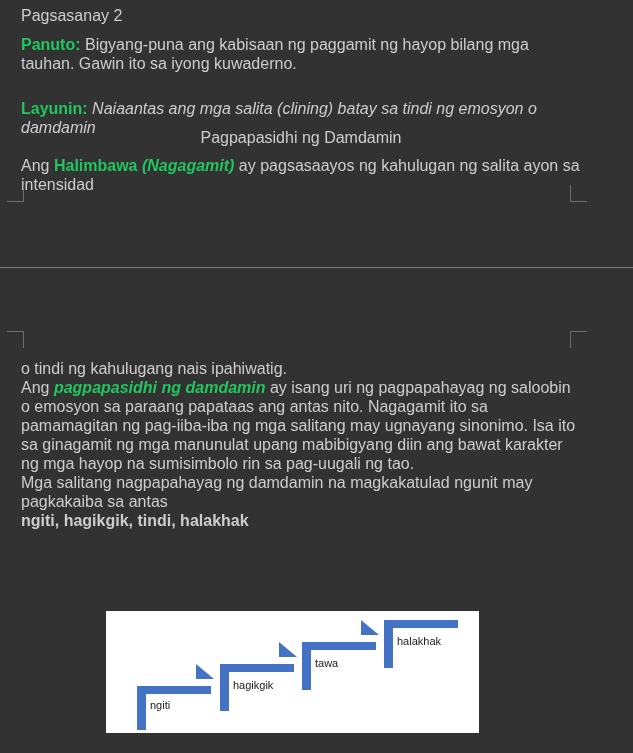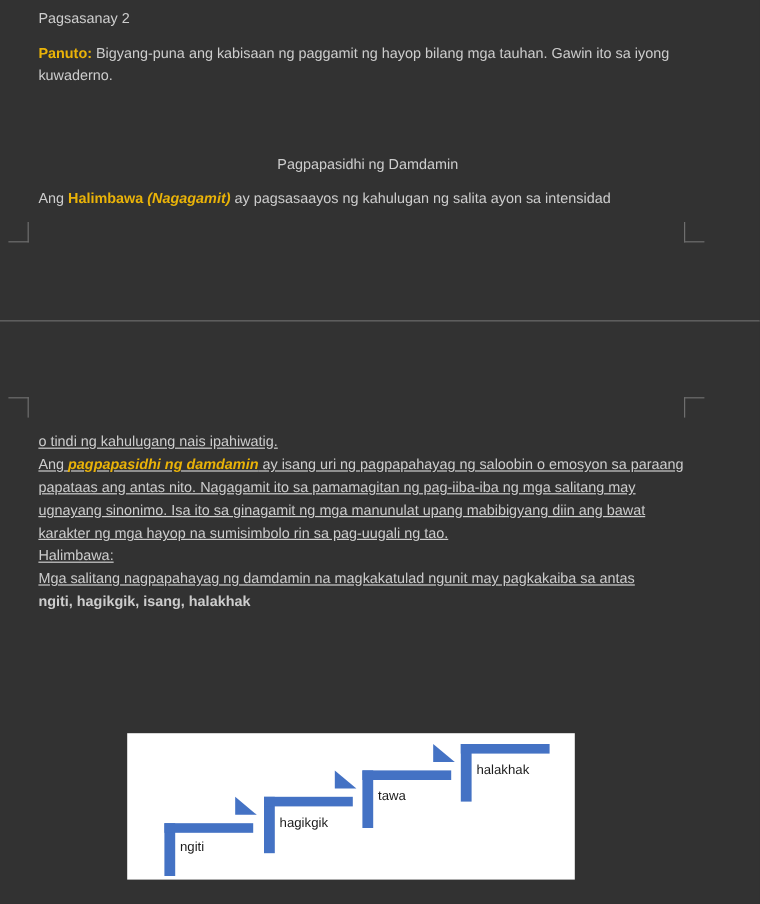--- a/index.html
+++ b/index.html
@@ -72,27 +72,27 @@
   .mark-p2-tl { left: 7px;   top: 331px; }
   .mark-p2-tr { left: 570px; top: 331px; }
 
   
   .text-col {
     position: absolute;
     left: 21px;
     width: 560px;
   }
   p.para {
-    margin: 0 0 0 11px;
-    font-size: 12px;
+    margin: 0 0 0 0;
+    font-size: 16px;
     line-height: 19px;
     color: #cdcdcd;
   }
-  .sp-after { margin-bottom: 13px; text-decoration: underline; }
-  b, .b { font-weight: bold; color: #eab308; }
+  .sp-after { margin-bottom: 13px; }
+  b, .b { font-weight: bold; color: #22c55e; }
   i, .i { font-style: italic; }
   .centered { text-align: center; }
   .bold-list { font-weight: bold; color: #dcdcdc; }
 
   .block-title  { top: 6px; }
   .block-panuto { top: 35px; }
   .block-layun  { top: 99px; }
   .block-head   { top: 128px; }
   .block-ang    { top: 156px; }
 
@@ -123,20 +123,23 @@
   <div class="page page-one">
 
     <div class="text-col block-title">
       <p class="para">Pagsasanay 2</p>
     </div>
 
     <div class="text-col block-panuto">
       <p class="para"><span class="b">Panuto:</span><span> Bigyang-puna ang kabisaan ng paggamit ng hayop bilang mga tauhan. Gawin ito sa iyong kuwaderno.</span></p>
     </div>
 
+    <div class="text-col block-layun">
+      <p class="para"><span class="b">Layunin:</span><span class="i"> Naiaantas ang mga salita (clining) batay sa tindi ng emosyon o damdamin</span></p>
+    </div>
 
     <div class="text-col block-head">
       <p class="para centered">Pagpapasidhi ng Damdamin</p>
     </div>
 
     <div class="text-col block-ang">
       <p class="para"><span>Ang </span><span class="b">Halimbawa</span><span class="b i"> (Nagagamit)</span><span> ay pagsasaayos ng kahulugan ng salita ayon sa intensidad</span></p>
     </div>
 
     <div class="margin-mark mm-bl mark-p1-bl"></div>
@@ -148,25 +151,24 @@
   <div class="page page-two"></div>
 
   <div class="margin-mark mm-tl mark-p2-tl"></div>
   <div class="margin-mark mm-tr mark-p2-tr"></div>
 
   <div class="text-col block-cont">
     <p class="para sp-after">o tindi ng kahulugang nais ipahiwatig.</p>
 
     <p class="para sp-after"><span>Ang </span><span class="i b">pagpapasidhi ng damdamin</span><span> ay isang uri ng pagpapahayag ng saloobin o emosyon sa paraang papataas ang antas nito. Nagagamit ito sa pamamagitan ng pag-iiba-iba ng mga salitang may ugnayang sinonimo. Isa ito sa ginagamit ng mga manunulat upang mabibigyang diin ang bawat karakter ng mga hayop na sumisimbolo rin sa pag-uugali ng tao.</span></p>
 
-    <p class="para sp-after"> Halimbawa:</p>
 
     <p class="para sp-after">Mga salitang nagpapahayag ng damdamin na magkakatulad ngunit may pagkakaiba sa antas</p>
 
-    <p class="para bold-list">ngiti, hagikgik, isang, halakhak</p>
+    <p class="para bold-list">ngiti, hagikgik, tindi, halakhak</p>
   </div>
 
   <div class="figure-wrap">
     <svg width="373" height="122" viewBox="0 0 373 122" xmlns="http://www.w3.org/2000/svg">
 
       <g>
         <rect x="31" y="75" width="9" height="44" fill="#4472c4"></rect>
         <rect x="31" y="75" width="74" height="8" fill="#4472c4"></rect>
         <polygon points="90,68 108,68 90,53" fill="#4472c4"></polygon>
         <text class="step-label" x="44" y="98">ngiti</text>

